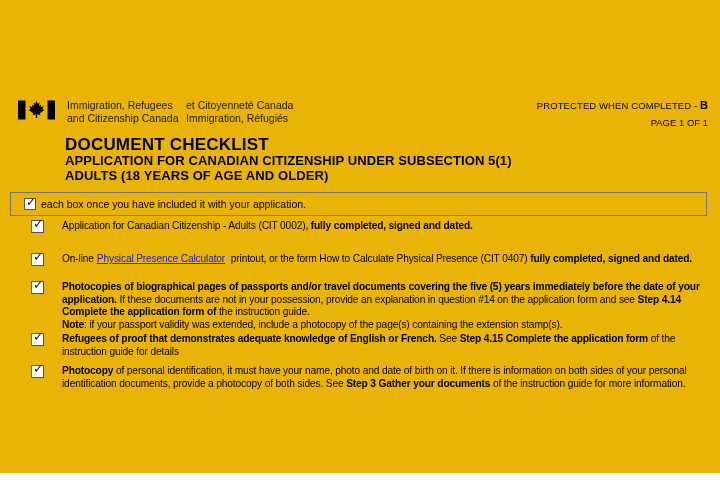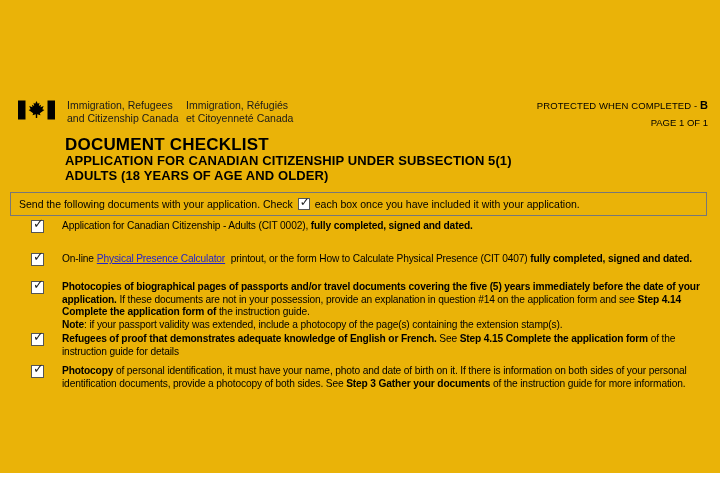--- a/index.html
+++ b/index.html
@@ -55,36 +55,35 @@
   <svg class="flag" viewBox="0 0 37 19" aria-hidden="true">
     <rect x="0" y="0" width="7.5" height="19" fill="#000"></rect>
     <rect x="29.5" y="0" width="7.5" height="19" fill="#000"></rect>
     <polygon fill="#000" points="18.5,0.5 17.2,3.2 15.5,2.2 16.2,5.5 13.9,4.2 14.5,6.8 11.2,5.5 12.6,8.8 10.6,9.5 15.2,12.8 14.5,14.8 17.8,13.8 17.8,17.5 19.2,17.5 19.2,13.8 22.5,14.8 21.8,12.8 26.4,9.5 24.4,8.8 25.6,5.5 22.5,6.8 23.1,4.2 20.8,5.5 21.5,2.2 19.8,3.2"></polygon>
   </svg>
   <div class="dept en">
     <div>Immigration, Refugees</div>
     <div>and Citizenship Canada</div>
   </div>
   <div class="dept fr">
+    <div>et Citoyenneté Canada</div>
     <div>Immigration, Réfugiés</div>
-    <div>et Citoyenneté Canada</div>
   </div>
   <div class="header-right">
     <div class="protected"><span>PROTECTED WHEN COMPLETED - </span><b>B</b></div>
     <div class="pagenum">PAGE 1 OF 1</div>
   </div>
 
   <div class="titles">
     <div class="title-main">DOCUMENT CHECKLIST</div>
     <div class="title-sub">APPLICATION FOR CANADIAN CITIZENSHIP UNDER SUBSECTION 5(1)</div>
     <div class="title-sub">ADULTS (18 YEARS OF AGE AND OLDER)</div>
   </div>
 
   <div class="instruction-box">
-    <span>Send the following documents with your application. Check</span>
     <span class="cb inline">
         <span class="mark">✓</span>
       </span>
     <span>each box once you have included it with your application.</span>
   </div>
 
   <div class="checklist" id="checklist-items">
       <div class="check-item">
         <span class="cb">
           <span class="mark">✓</span>

